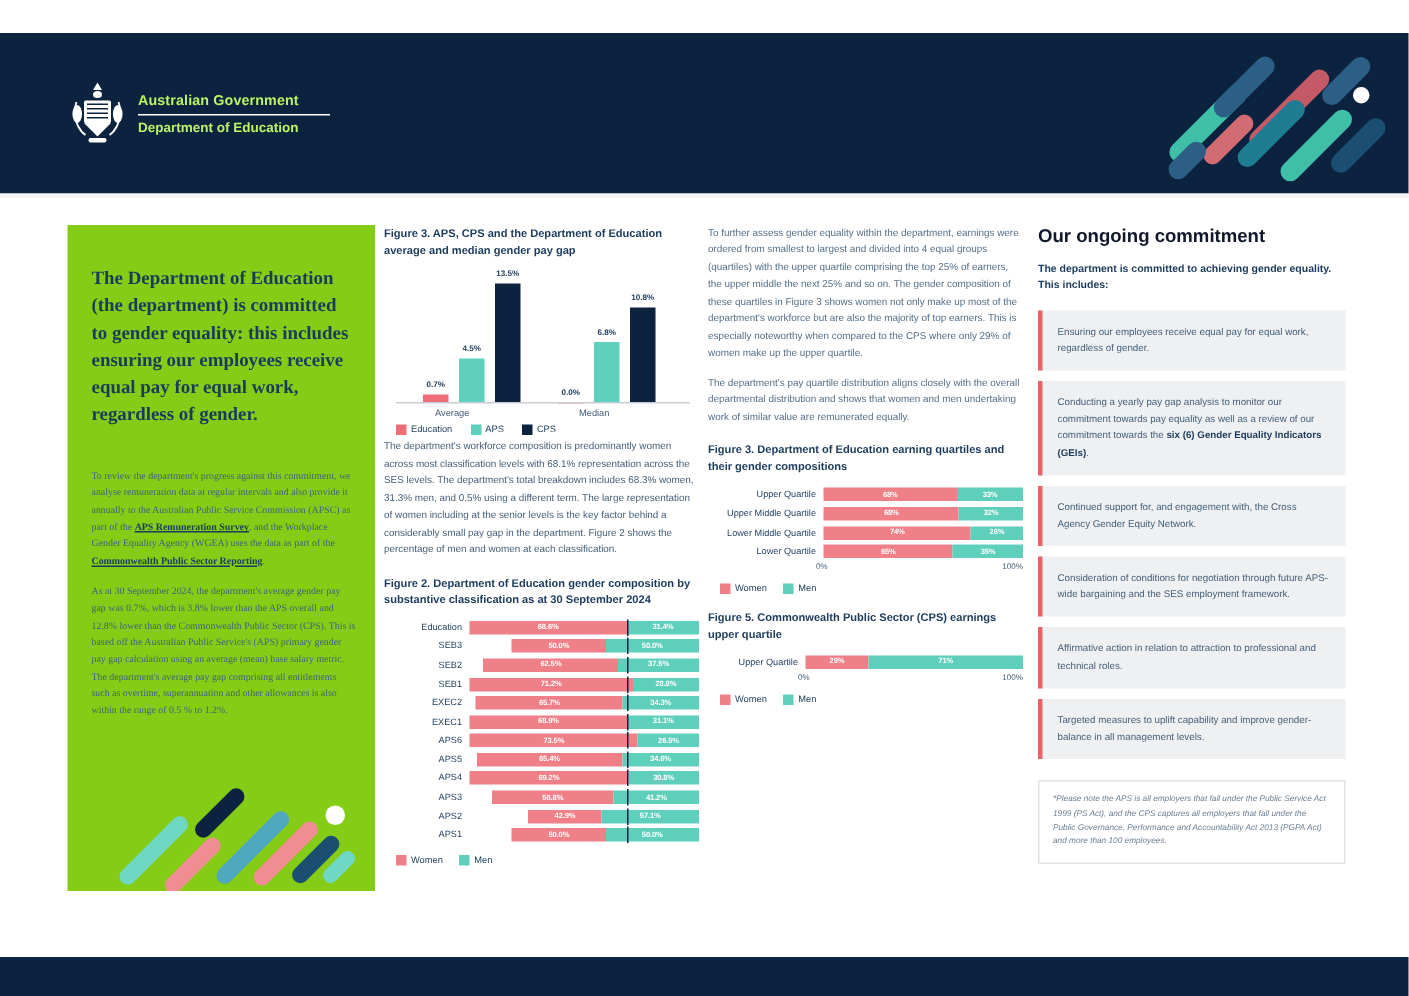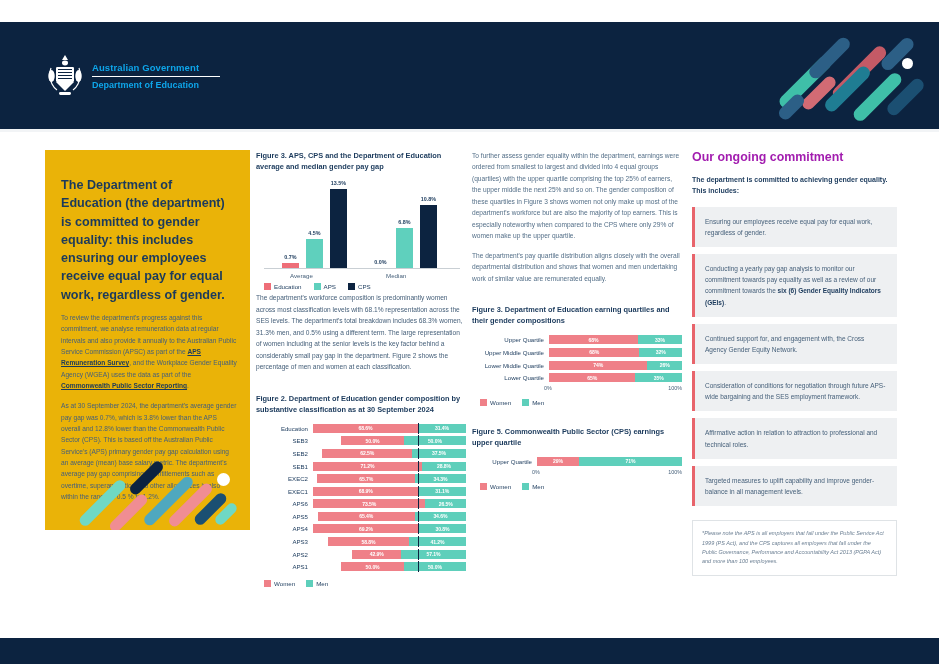--- a/index.html
+++ b/index.html
@@ -13,60 +13,60 @@
   }
   
   .header{
     position:absolute;left:0;top:22px;width:939px;height:107px;
     background:#0c2340;overflow:hidden;
   }
   .header-deco{position:absolute;right:0;top:0;width:160px;height:107px;overflow:hidden;}
   .stripe{position:absolute;border-radius:20px;transform:rotate(45deg);transform-origin:center;}
   .crest{position:absolute;left:45px;top:32px;width:40px;height:44px;}
   .crest svg{width:40px;height:44px;display:block;}
-  .gov-text{position:absolute;left:92px;top:40px;color:#0ea5e9;line-height:1.25;}
+  .gov-text{position:absolute;left:92px;top:40px;color:#bef264;line-height:1.25;}
   .gov-text .l1{font-size:9.5px;font-weight:bold;letter-spacing:.1px;}
   .gov-rule{width:128px;height:1px;background:#fff;margin:2.5px 0;}
   .gov-text .l2{font-size:9px;font-weight:bold;}
   .header-title{
     position:absolute;left:215px;top:48px;
     color:#ffffff;font-size:23px;font-weight:bold;letter-spacing:-.2px;
   }
   
   .footer{position:absolute;left:0;bottom:0;width:939px;height:26px;background:#0c2340;}
   .thin-line{position:absolute;left:0;top:129px;width:939px;height:3px;background:#f2f4f6;}
 
   
   .col{position:absolute;top:150px;}
   .col-1{left:45px;width:205px;}
   .col-2{left:256px;width:210px;}
   .col-3{left:472px;width:211px;}
   .col-4{left:692px;width:205px;}
 
   
   .left-panel{
-    position:relative;width:205px;height:380px;background:#eab308;overflow:hidden;
+    position:relative;width:205px;height:444px;background:#84cc16;overflow:hidden;font-family:Liberation Serif, serif;
   }
   .lead{
     position:absolute;left:16px;top:26px;width:175px;
     font-size:12.6px;line-height:1.45;font-weight:bold;color:#1b3a5c;
   }
   .body-sm{
     font-size:6.6px;line-height:1.72;color:#46607a;
   }
   .left-body{position:absolute;left:16px;top:162px;width:176px;}
   .left-body p{margin:0 0 9px 0;}
   .lnk{color:#1b3a5c;font-weight:bold;text-decoration:underline;}
   .left-deco{position:absolute;left:0;bottom:-8px;width:205px;height:95px;overflow:hidden;}
 
   
   .fig-title{
     font-size:7.4px;font-weight:bold;line-height:1.5;color:#1b3a5c;margin:0 0 8px 0;
   }
-  .fig-title.mt{margin-top:20px;}
+  .fig-title.mt{margin-top:10px;}
   .para{font-size:6.6px;line-height:1.74;color:#46607a;margin:0 0 8px 0;}
   .para.c3{color:#546f88;}
 
   
   .f1{position:relative;width:210px;height:112px;}
   .f1-plot{position:absolute;left:8px;top:0;width:196px;height:88px;}
   .f1-axis{position:absolute;left:8px;top:88px;width:196px;height:1px;background:#c9cfd4;}
   .colgrp{position:absolute;bottom:0;display:flex;align-items:flex-end;gap:7px;}
   .colgrp.g1{left:18px;}
   .colgrp.g2{left:108px;}
@@ -98,21 +98,21 @@
   .axis-ends{flex:1;display:flex;justify-content:space-between;font-size:5.4px;color:#46607a;}
   .sbar-legend{display:flex;gap:11px;align-items:center;margin-top:8px;padding-left:8px;}
 
   
   .f3 .sbar-lab{width:72px;}
   .f3 .axis-lab{width:72px;}
   .f4 .sbar-lab{width:60px;}
   .f4 .axis-lab{width:60px;}
 
   
-  .r-head{font-size:12.4px;font-weight:bold;color:#a21caf;margin:0 0 11px 0;}
+  .r-head{font-size:12.4px;font-weight:bold;color:#0f172a;margin:0 0 11px 0;}
   .r-intro{font-size:7px;font-weight:bold;line-height:1.55;color:#1b3a5c;margin:0 0 10px 0;}
   .commit{
     position:relative;background:#eef0f2;margin-bottom:7px;
     padding:9px 10px 9px 13px;
   }
   .commit:before{
     content:"";position:absolute;left:0;top:0;bottom:0;width:3.4px;background:#e8646b;
   }
   .commit p{margin:0;font-size:6.5px;line-height:1.72;color:#46607a;}
   .commit b{color:#1b3a5c;}

